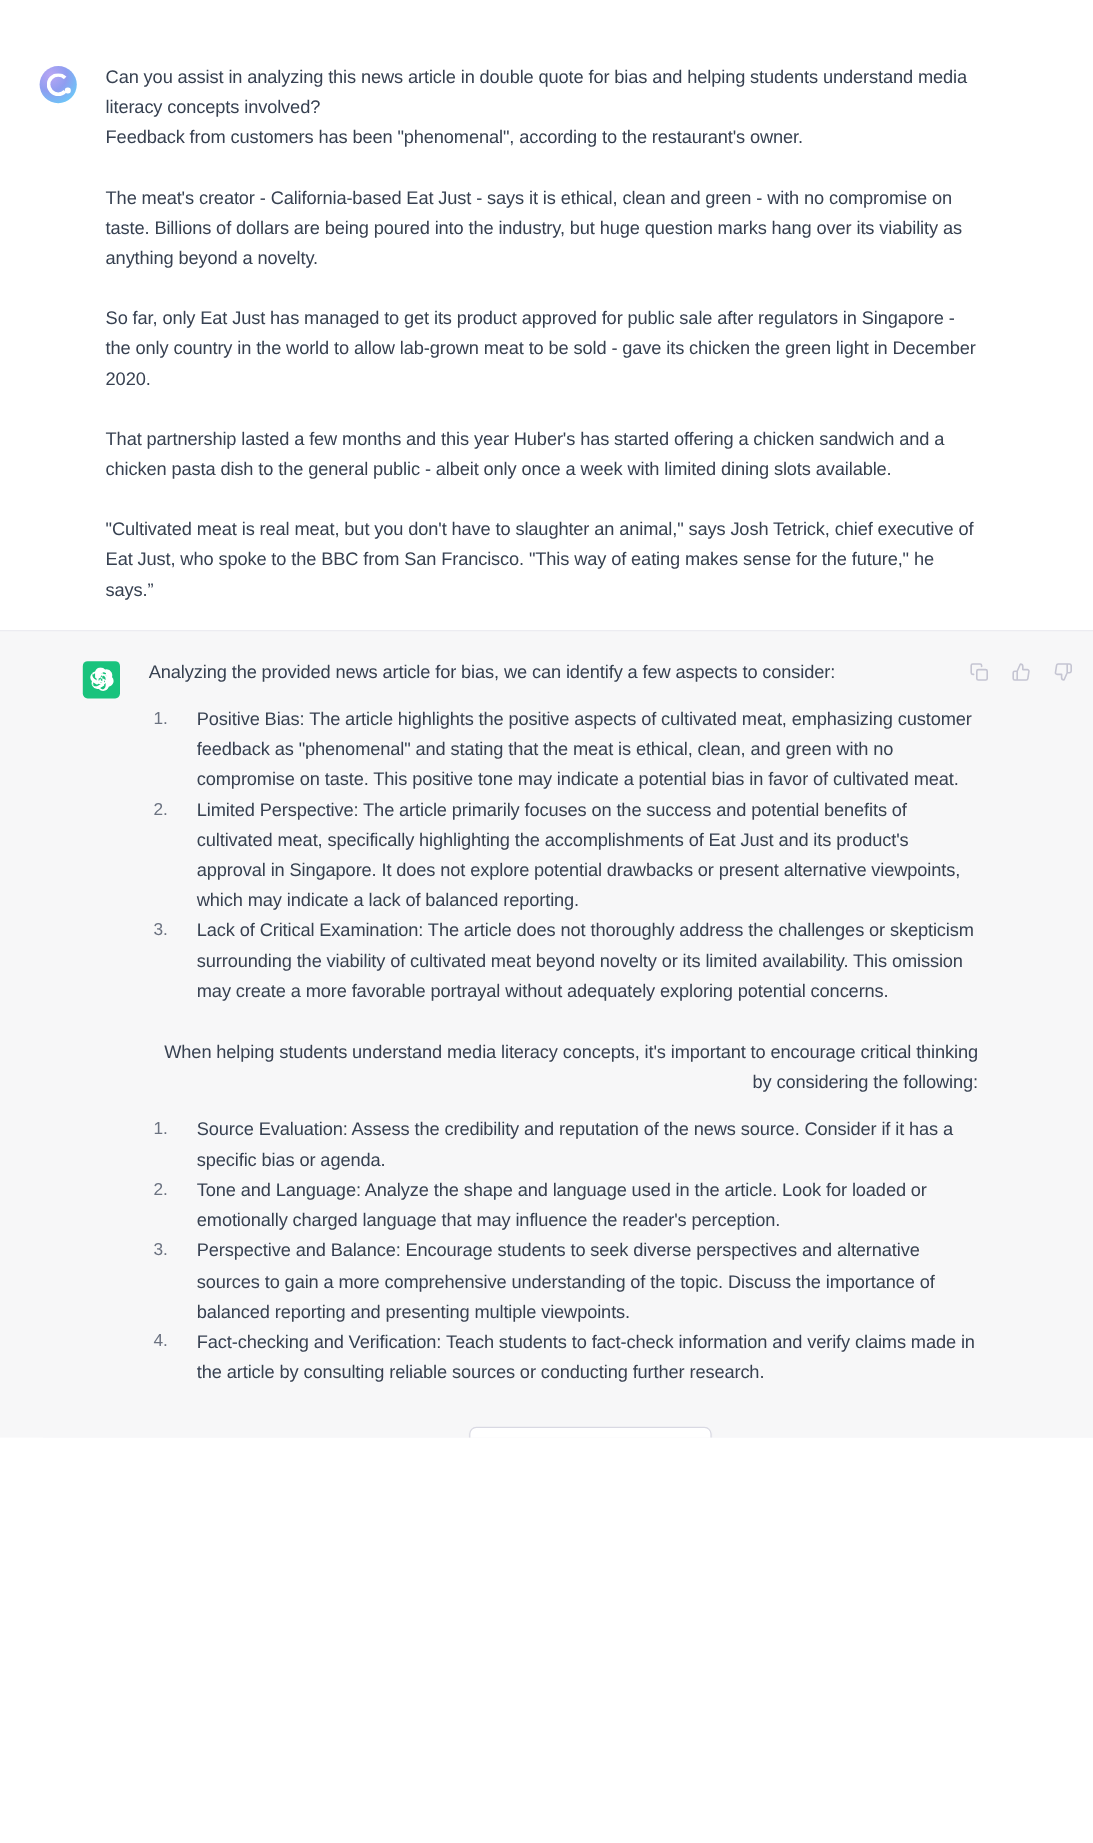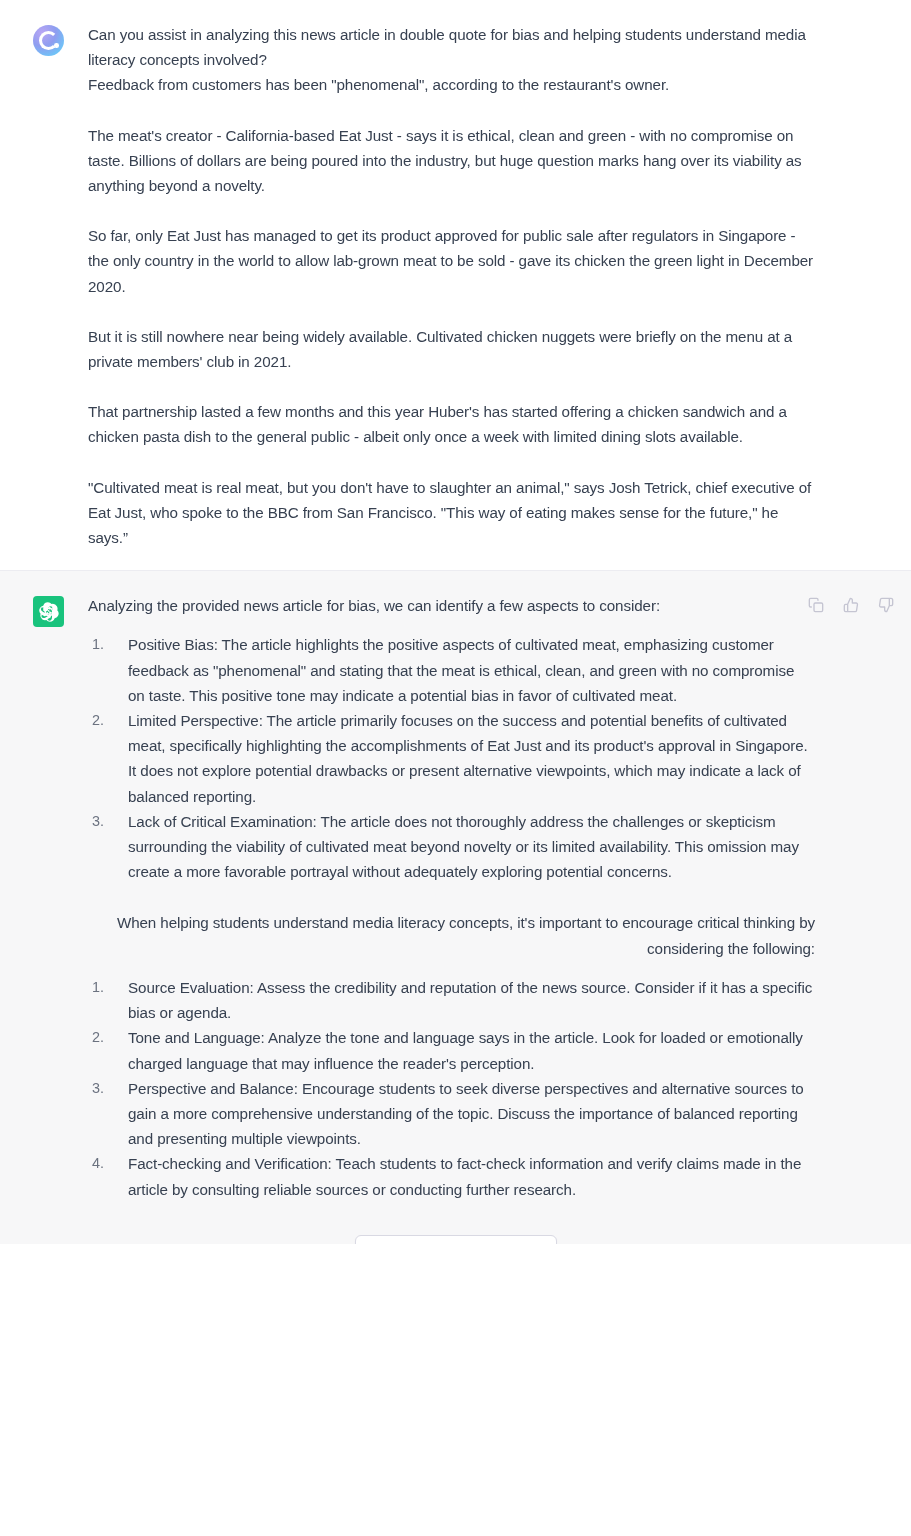--- a/index.html
+++ b/index.html
@@ -14,30 +14,32 @@
   }
   body {
     width: 911px;
     min-height: 1536px;
     overflow: hidden;
   }
 
   
   .conversation {
     width: 911px;
+    margin-top: 30px;
   }
 
   .turn {
     width: 911px;
     padding: 0;
   }
   .turn--user   { background: #ffffff; }
   .turn--assistant {
     background: #f7f7f8;
     border-top: 1px solid #ececf1;
+    padding-left: 36px;
   }
 
   .turn-inner {
     position: relative;
     display: flex;
     align-items: flex-start;
     padding: 22px 0 20px 0;
   }
 
   
@@ -204,21 +206,20 @@
         </div>
       </div>
 
       <div class="msg">
         <p>Can you assist in analyzing this news article in double quote for bias and helping students understand media literacy concepts involved?</p>
 
         <div class="article-block">
           <p>Feedback from customers has been "phenomenal", according to the restaurant's owner.</p>
           <p>The meat's creator - California-based Eat Just - says it is ethical, clean and green - with no compromise on taste. Billions of dollars are being poured into the industry, but huge question marks hang over its viability as anything beyond a novelty.</p>
           <p>So far, only Eat Just has managed to get its product approved for public sale after regulators in Singapore - the only country in the world to allow lab-grown meat to be sold - gave its chicken the green light in December 2020.</p>
-          <p>But it is still nowhere near being widely available. Cultivated chicken nuggets were briefly on the menu at a private members' club in 2021.</p>
           <p>That partnership lasted a few months and this year Huber's has started offering a chicken sandwich and a chicken pasta dish to the general public - albeit only once a week with limited dining slots available.</p>
           <p>"Cultivated meat is real meat, but you don't have to slaughter an animal," says Josh Tetrick, chief executive of Eat Just, who spoke to the BBC from San Francisco. "This way of eating makes sense for the future," he says.”</p>
         </div>
       </div>
 
     </div>
   </div>
 
   <div class="turn turn--assistant">
     <div class="turn-inner">
@@ -241,21 +242,21 @@
         <ol class="msg-list">
           <li>Positive Bias: The article highlights the positive aspects of cultivated meat, emphasizing customer feedback as "phenomenal" and stating that the meat is ethical, clean, and green with no compromise on taste. This positive tone may indicate a potential bias in favor of cultivated meat.</li>
           <li>Limited Perspective: The article primarily focuses on the success and potential benefits of cultivated meat, specifically highlighting the accomplishments of Eat Just and its product's approval in Singapore. It does not explore potential drawbacks or present alternative viewpoints, which may indicate a lack of balanced reporting.</li>
           <li>Lack of Critical Examination: The article does not thoroughly address the challenges or skepticism surrounding the viability of cultivated meat beyond novelty or its limited availability. This omission may create a more favorable portrayal without adequately exploring potential concerns.</li>
         </ol>
 
         <p class="after-list">When helping students understand media literacy concepts, it's important to encourage critical thinking by considering the following:</p>
 
         <ol class="msg-list">
           <li>Source Evaluation: Assess the credibility and reputation of the news source. Consider if it has a specific bias or agenda.</li>
-          <li>Tone and Language: Analyze the tone and language says in the article. Look for loaded or emotionally charged language that may influence the reader's perception.</li>
+          <li>Tone and Language: Analyze the shape and language used in the article. Look for loaded or emotionally charged language that may influence the reader's perception.</li>
           <li>Perspective and Balance: Encourage students to seek diverse perspectives and alternative sources to gain a more comprehensive understanding of the topic. Discuss the importance of balanced reporting and presenting multiple viewpoints.</li>
           <li>Fact-checking and Verification: Teach students to fact-check information and verify claims made in the article by consulting reliable sources or conducting further research.</li>
         </ol>
 
       </div>
 
       <div class="actions">
         <button class="action-btn">
           <span>
             <svg width="16" height="16" viewBox="0 0 24 24" fill="none" stroke="currentColor" stroke-width="2" stroke-linecap="round" stroke-linejoin="round" aria-hidden="true">

